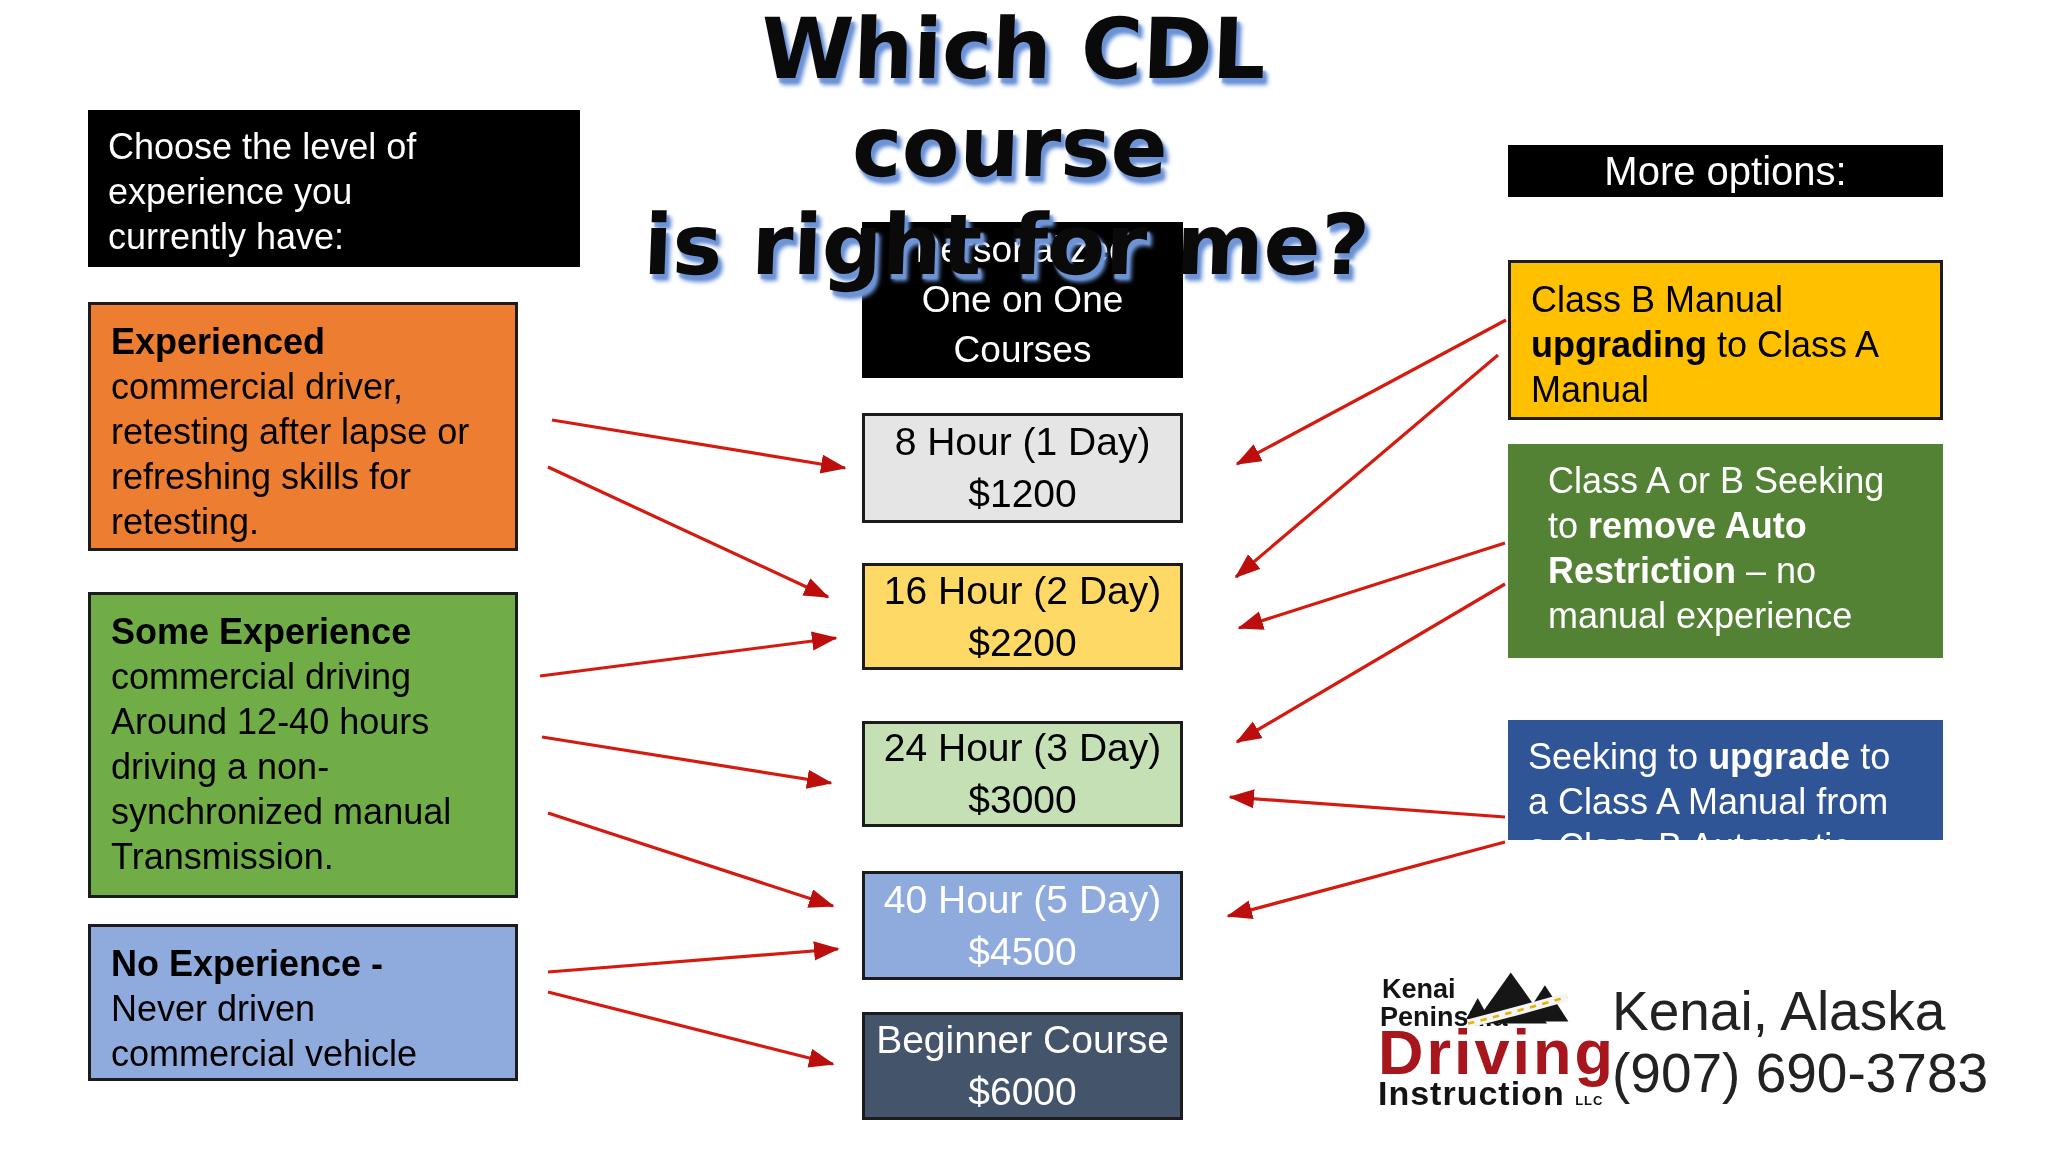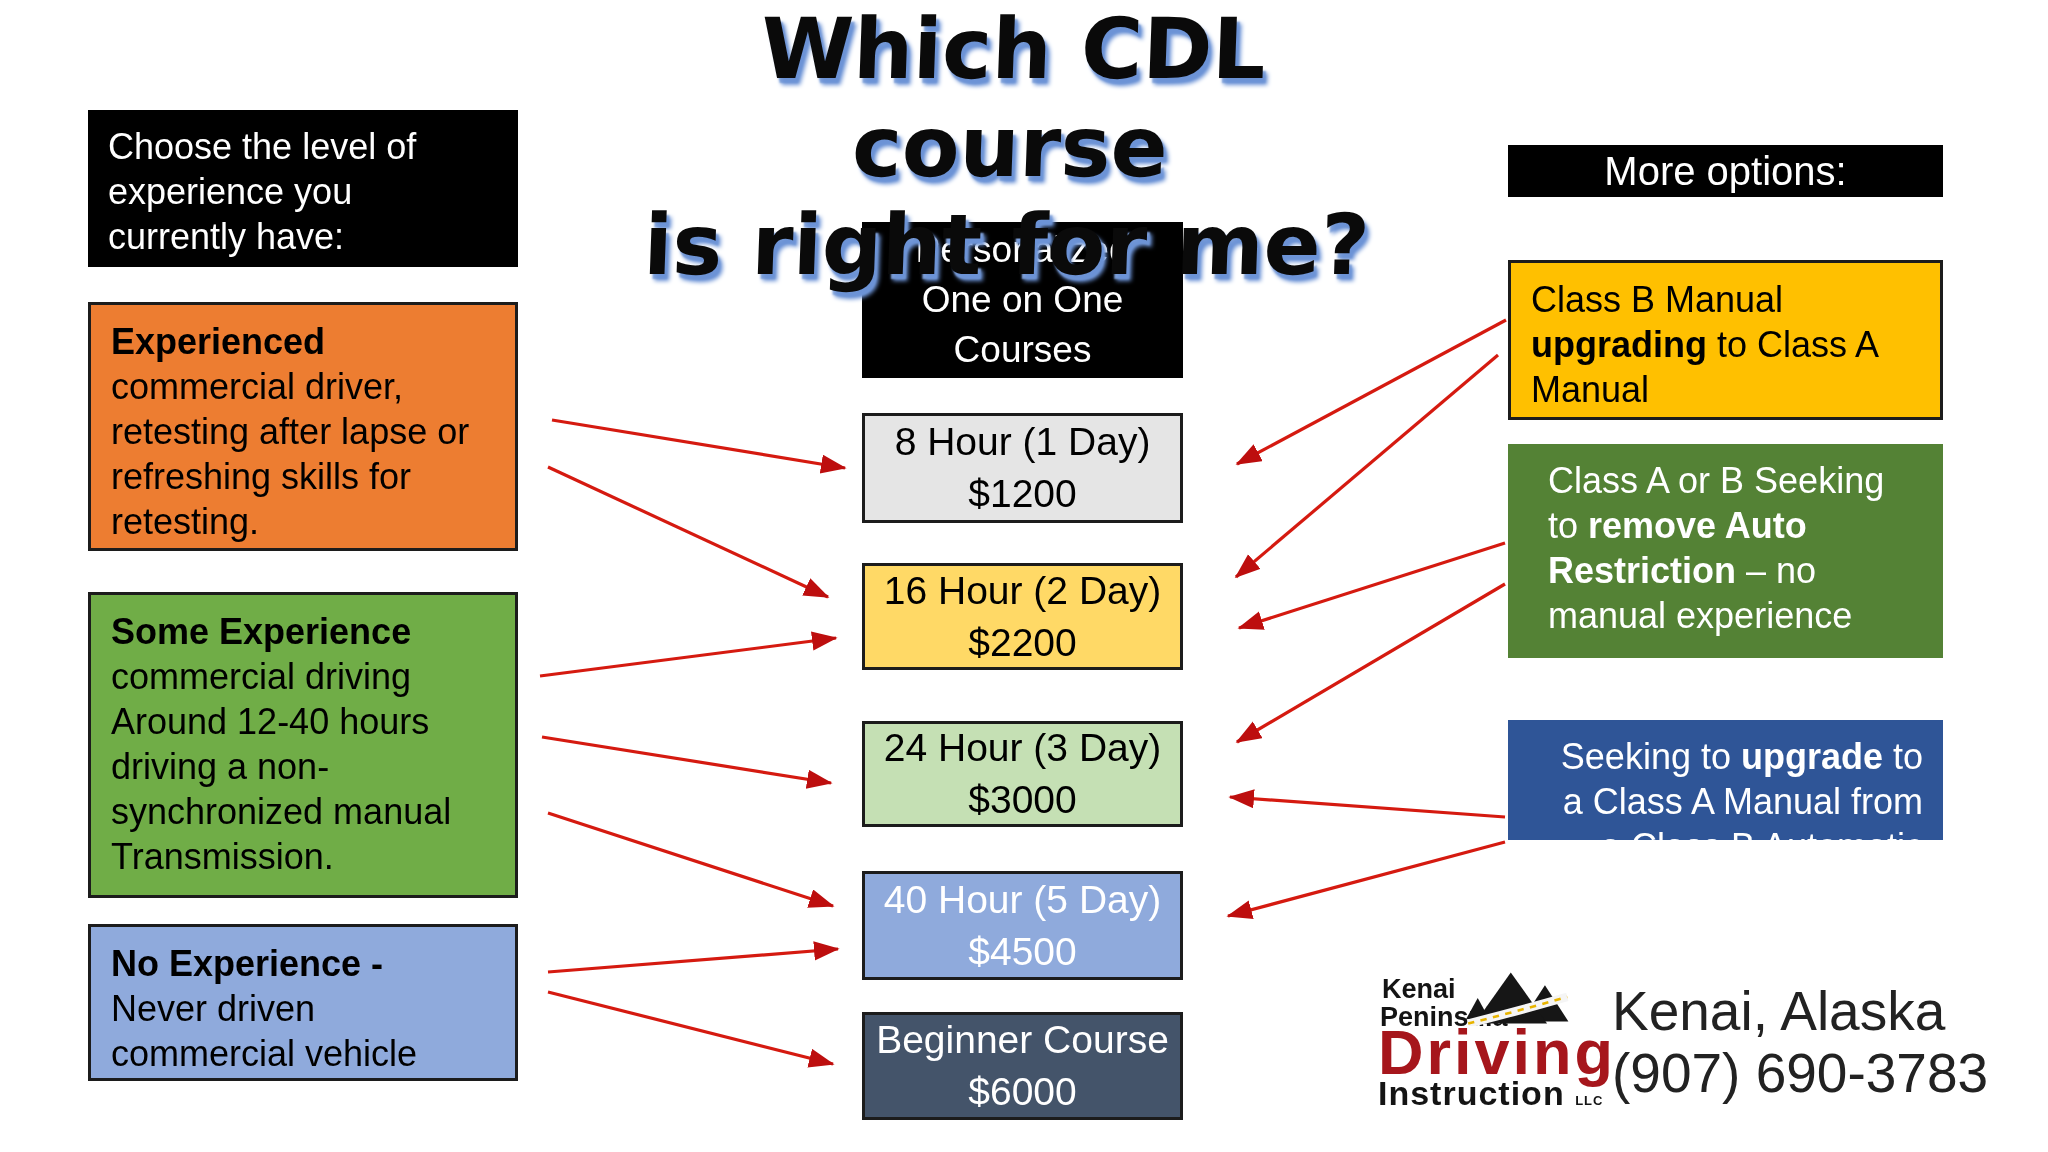--- a/index.html
+++ b/index.html
@@ -10,41 +10,41 @@
   .blackbox{background:#000000;color:#ffffff;}
   .bordered{border:3px solid #1c1c1c;}
   .txt{font-size:36px;line-height:45px;}
   .pad{padding:14px 20px;}
   .pre-line{white-space:pre-line;}
   .bold{font-weight:bold;}
   .boldline{font-weight:bold;display:block;}
   .center{display:flex;flex-direction:column;justify-content:center;align-items:center;text-align:center;}
 
   
-  .lc-header{left:88px;top:110px;width:430px;height:157px;}
+  .lc-header{left:88px;top:110px;width:492px;height:157px;}
   .lc-opt0{left:88px;top:302px;width:430px;height:249px;}
   .lc-opt1{left:88px;top:592px;width:430px;height:306px;}
   .lc-opt2{left:88px;top:924px;width:430px;height:157px;}
 
   
   .mc{left:862px;width:321px;}
   .mc-header{top:222px;height:156px;font-size:37px;line-height:50px;}
   .mc-c0{top:413px;height:110px;}
   .mc-c1{top:563px;height:107px;}
   .mc-c2{top:721px;height:106px;}
   .mc-c3{top:871px;height:109px;}
   .mc-c4{top:1012px;height:108px;}
   .course{font-size:39px;line-height:52px;}
 
   
   .rc{left:1508px;width:435px;}
   .rc-header{top:145px;height:52px;font-size:40px;}
   .rc-opt0{top:260px;height:160px;}
   .rc-opt1{top:444px;height:214px;padding-left:40px;}
-  .rc-opt2{top:720px;height:120px;text-align:right;}
+  .rc-opt2{top:720px;height:120px;}
 
   
   #title{position:absolute;left:600px;top:0px;width:820px;text-align:center;z-index:3;
          font-family:"DejaVu Sans",sans-serif;font-weight:bold;font-size:84px;line-height:98px;
          color:#0a0a0a;transform:skewX(-2deg);
          text-shadow:5px 7px 4px #6c93d6, 3px 5px 2px #88a8dd;}
 
   
   #logo{position:absolute;left:1378px;top:972px;width:230px;height:140px;z-index:3;color:#141414;}
   .logo-kenai{position:absolute;left:4px;top:2px;font-size:27px;font-weight:bold;}

